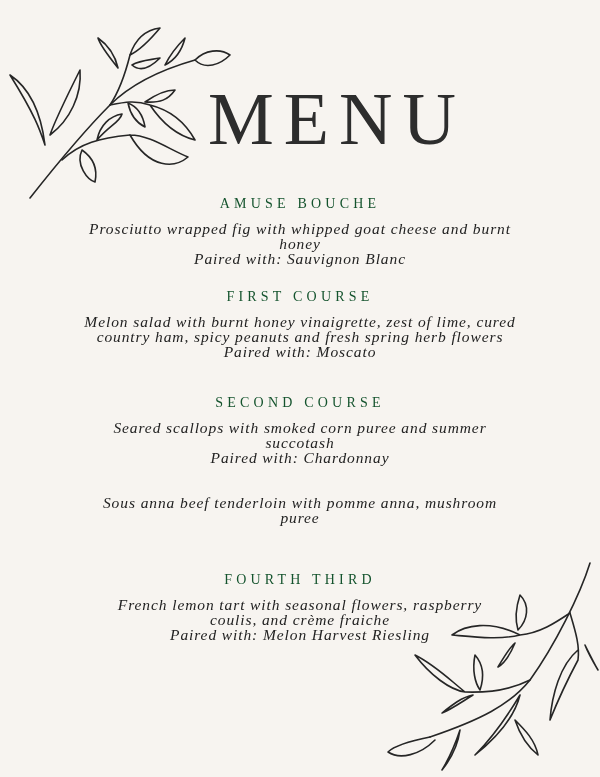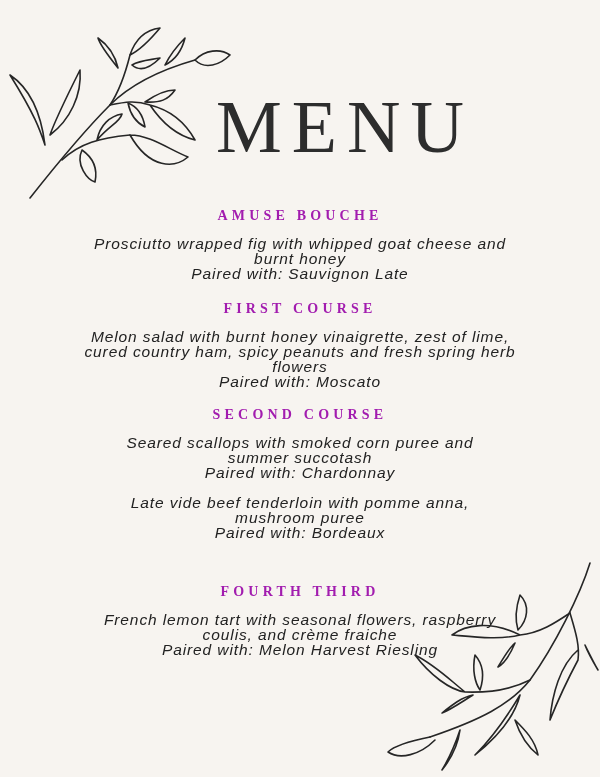--- a/index.html
+++ b/index.html
@@ -4,29 +4,29 @@
 <style>
   html, body { margin: 0; padding: 0; }
   body {
     width: 600px; height: 777px; background: #f7f4f0; position: relative; overflow: hidden;
     font-family: "DejaVu Serif", serif; color: #2b2b2b;
   }
   .page { position: absolute; inset: 0; }
   .title {
     position: absolute; left: 208px; top: 82px; width: 250px;
     font-family: "Liberation Serif", serif; font-size: 74px; letter-spacing: 10px;
-    font-weight: normal; color: #2d2d2d; line-height: 1; margin: 8px;
+    font-weight: normal; color: #2d2d2d; line-height: 1; margin: 0;
   }
   .course { position: absolute; left: 60px; width: 480px; text-align: center; }
   .course h2 {
-    margin: 12px; font-family: "Liberation Serif", serif; font-weight: bold;
-    font-size: 14px; letter-spacing: 4.2px; color: #a21caf; line-height: 16px;
+    margin: 0; font-family: "Liberation Serif", serif; font-weight: normal;
+    font-size: 14px; letter-spacing: 4.2px; color: #14532d; line-height: 16px;
   }
   .course .desc, .course .pair {
-    font-family: Liberation Sans, sans-serif; font-style: italic; font-size: 15.5px;
+    font-family: Liberation Serif, serif; font-style: italic; font-size: 15.5px;
     letter-spacing: 0.9px; line-height: 15px; color: #222; margin: 0;
   }
   .course .desc { margin-top: 9px; }
   .leaf { position: absolute; }
   .leaf path { fill: none; stroke: #262626; stroke-width: 1.6; stroke-linecap: round; stroke-linejoin: round; }
 </style>
 </head>
 <body>
 
 <div class="page">
@@ -48,38 +48,37 @@
     <path d="M165 55 C170 45 178 35 185 28 C182 40 175 50 165 55"></path>
     <path d="M45 135 C40 120 35 105 10 65 C25 75 40 95 45 135"></path>
     <path d="M50 125 C55 110 65 90 80 60 C82 85 70 110 50 125"></path>
   </svg>
 
   <h1 class="title">MENU</h1>
 
   <section class="course" style="top:196px">
     <h2>AMUSE BOUCHE</h2>
     <p class="desc" style="padding:0 18px">Prosciutto wrapped fig with whipped goat cheese and burnt honey</p>
-    <p class="pair">Paired with: Sauvignon Late</p>
+    <p class="pair">Paired with: Sauvignon Blanc</p>
   </section>
 
   <section class="course" style="top:289px">
     <h2>FIRST COURSE</h2>
     <p class="desc" style="padding:0 14px">Melon salad with burnt honey vinaigrette, zest of lime, cured country ham, spicy peanuts and fresh spring herb flowers</p>
     <p class="pair">Paired with: Moscato</p>
   </section>
 
   <section class="course" style="top:395px">
     <h2>SECOND COURSE</h2>
     <p class="desc" style="padding:0 40px">Seared scallops with smoked corn puree and summer succotash</p>
     <p class="pair">Paired with: Chardonnay</p>
   </section>
 
   <section class="course" style="top:486px">
-    <p class="desc" style="padding:0 28px">Late vide beef tenderloin with pomme anna, mushroom puree</p>
-    <p class="pair">Paired with: Bordeaux</p>
+    <p class="desc" style="padding:0 28px">Sous anna beef tenderloin with pomme anna, mushroom puree</p>
   </section>
 
   <section class="course" style="top:572px">
     <h2>FOURTH THIRD</h2>
     <p class="desc" style="padding:0 36px">French lemon tart with seasonal flowers, raspberry coulis, and crème fraiche</p>
     <p class="pair">Paired with: Melon Harvest Riesling</p>
   </section>
 
   <svg class="leaf" style="left:380px;top:555px" width="220" height="222" viewBox="0 0 220 222">
     <path d="M210 8 C200 40 175 90 150 125 C130 150 100 165 50 182"></path>

